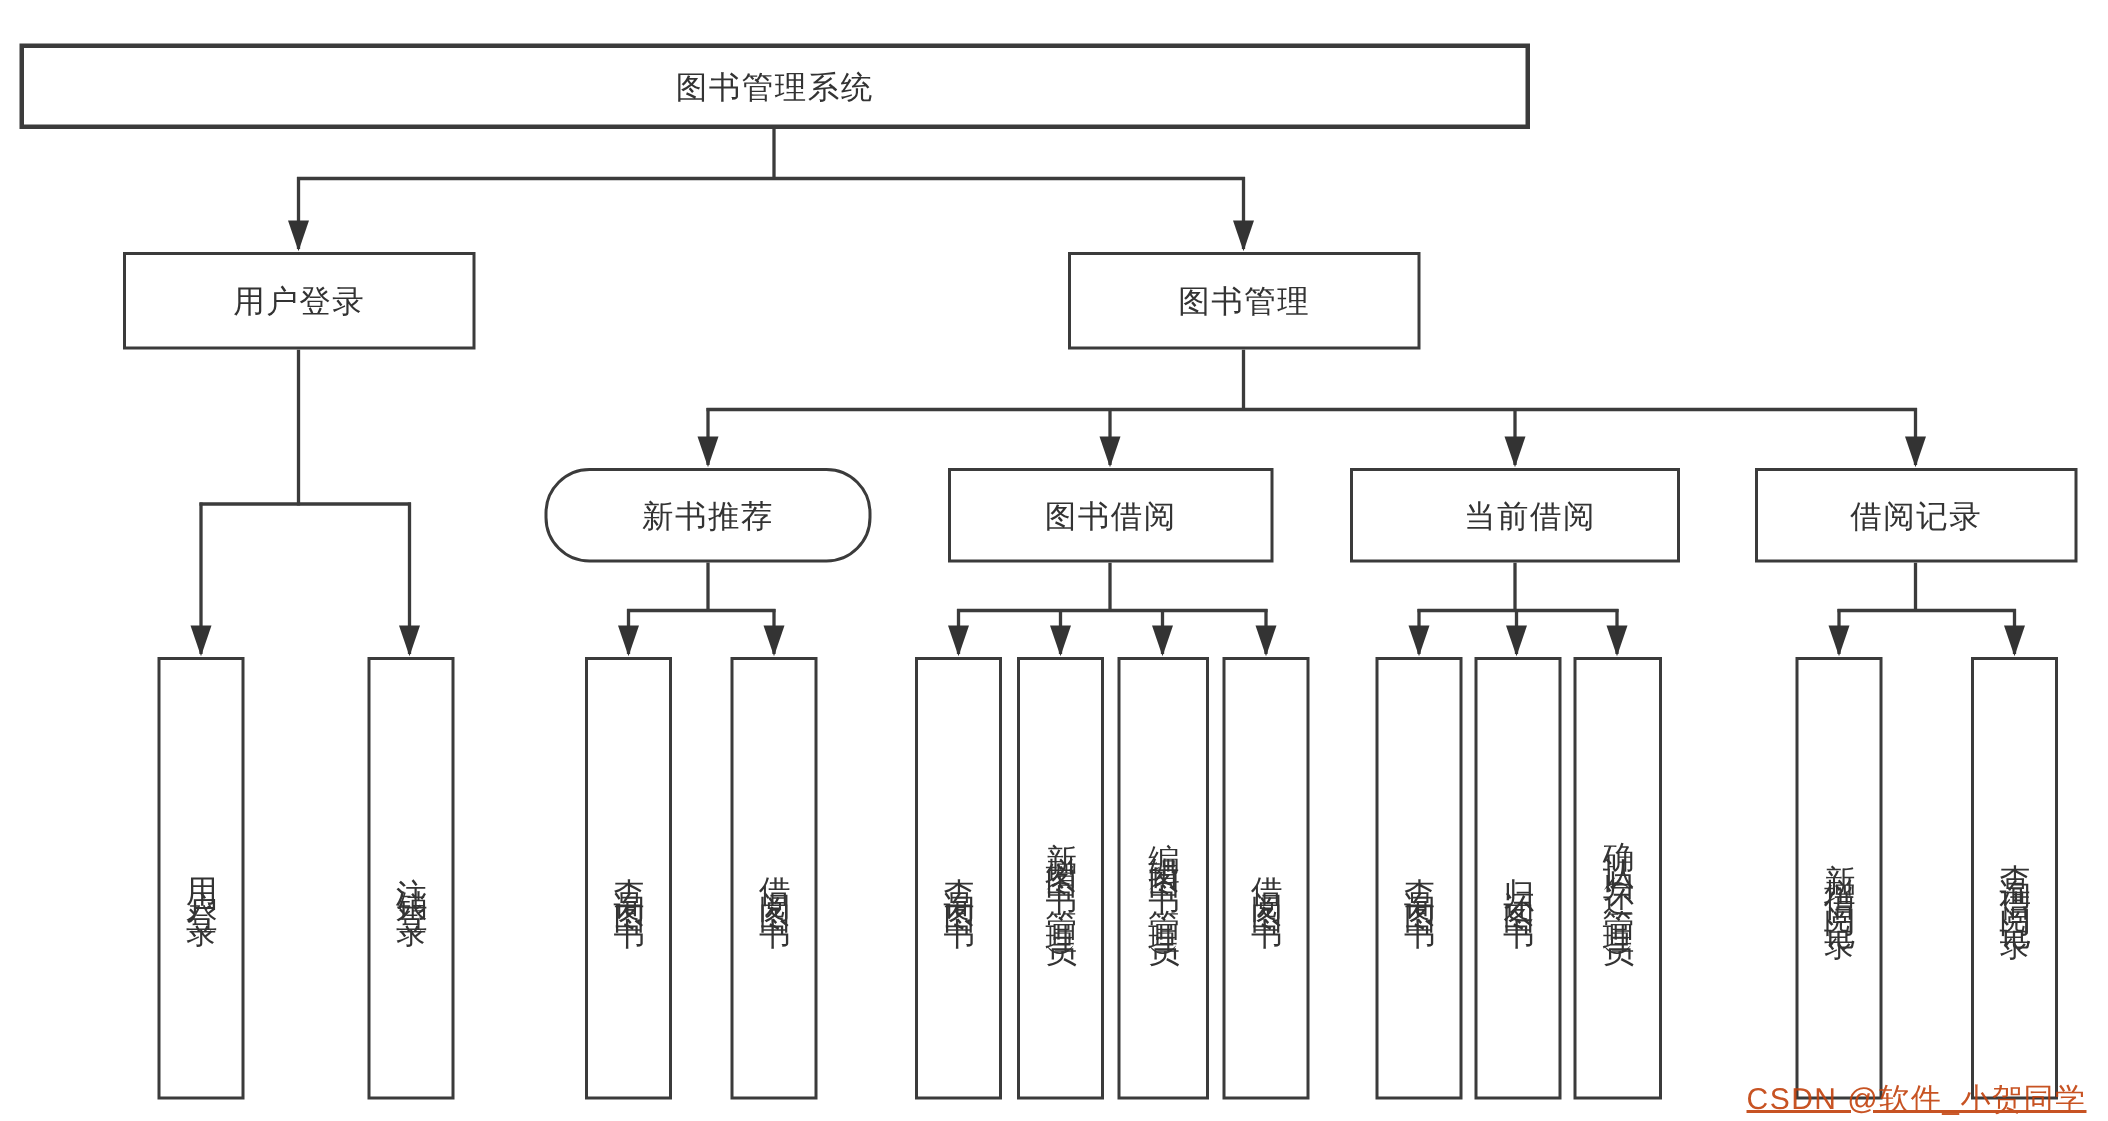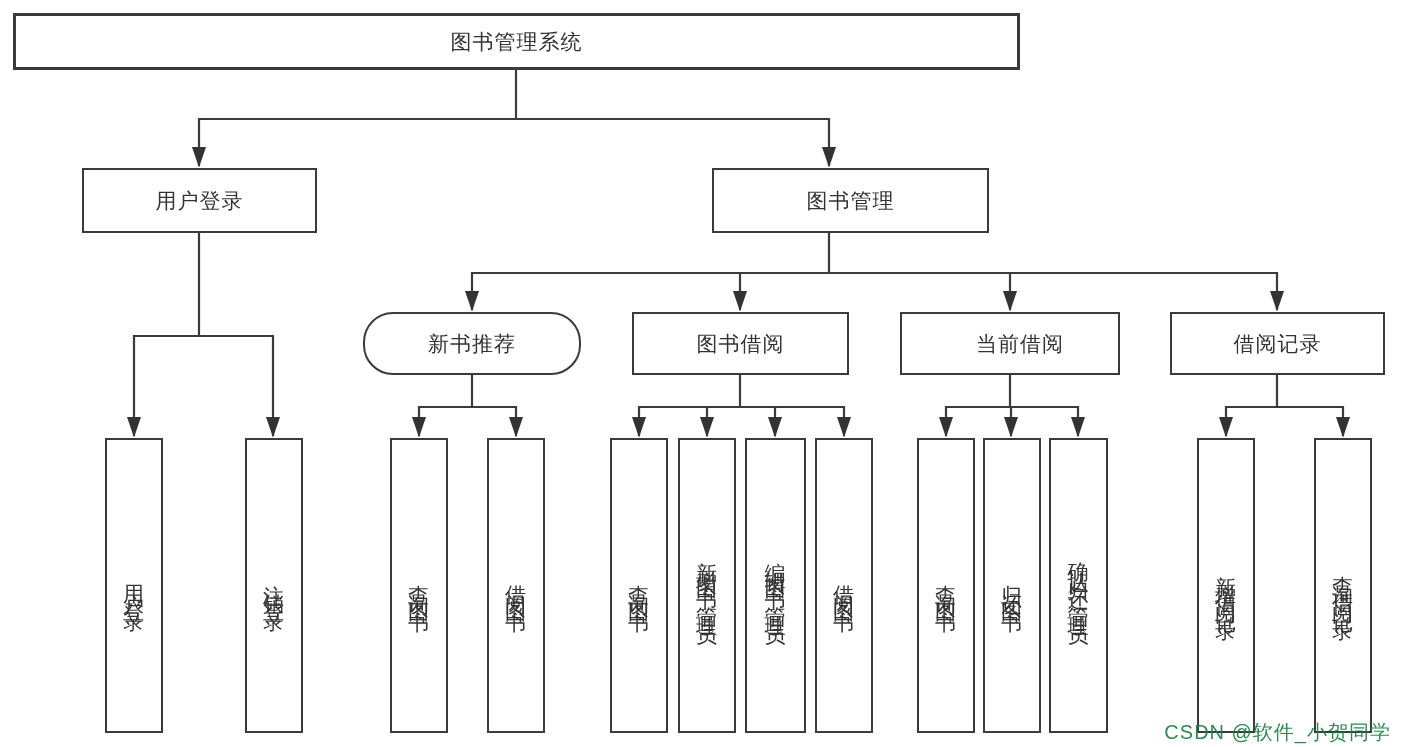--- a/index.html
+++ b/index.html
@@ -22,43 +22,45 @@
     z-index:2;
   }
   .h-box{
     font-size:21px;
     letter-spacing:1px;
     white-space:nowrap;
   }
   .root-box{
     border-width:3px;
     font-size:21px;
+    margin-top:16px;
   }
   .v-box{
     writing-mode:vertical-rl;
     text-orientation:mixed;
     font-size:21px;
     letter-spacing:9px;
     line-height:1;
   }
   #connectors{
     position:absolute;
     left:0;top:0;
     z-index:1;
   }
   #watermark{
     position:absolute;
     right:14px;
     top:719px;
     font-size:20px;
-    color:#15803d;
+    color:#c2410c;
     opacity:0.9;
     z-index:5;
     white-space:nowrap;
     letter-spacing:1px;
+    text-decoration:underline;
   }
 </style>
 </head>
 <body>
 
 <div id="stage">
 
   <svg id="connectors" width="1405" height="747" viewBox="0 0 1405 747" xmlns="http://www.w3.org/2000/svg">
     <defs>
       <marker id="arw" viewBox="0 0 22 15" refX="20" refY="7.5" markerWidth="22" markerHeight="15" markerUnits="userSpaceOnUse" orient="auto">
@@ -105,21 +107,21 @@
       <line x1="1277" y1="375" x2="1277" y2="408"></line>
       <line x1="1225" y1="407" x2="1344" y2="407"></line>
       <line x1="1226" y1="406" x2="1226" y2="436" marker-end="url(#arw)"></line>
       <line x1="1343" y1="406" x2="1343" y2="436" marker-end="url(#arw)"></line>
     </g>
   </svg>
 
   <div class="box h-box root-box" style="left:13px;top:13px;width:1007px;height:57px;">图书管理系统</div>
 
   <div class="box h-box" style="left:82px;top:168px;width:235px;height:65px;">用户登录</div>
-  <div class="box h-box" style="left:712px;top:168px;width:277px;height:65px;">图书管理</div>
+  <div class="box h-box" style="left:712px;top:168px;width:235px;height:65px;">图书管理</div>
 
   <div class="box h-box" style="left:363px;top:312px;width:218px;height:63px;border-radius:30px;">新书推荐</div>
   <div class="box h-box" style="left:632px;top:312px;width:217px;height:63px;">图书借阅</div>
   <div class="box h-box" style="left:900px;top:312px;width:220px;height:63px;padding-left:20px;">当前借阅</div>
   <div class="box h-box" style="left:1170px;top:312px;width:215px;height:63px;">借阅记录</div>
 
   <div class="box v-box" style="left:105px;top:438px;width:58px;height:295px;">用户登录</div>
   <div class="box v-box" style="left:245px;top:438px;width:58px;height:295px;">注销登录</div>
 
   <div class="box v-box" style="left:390px;top:438px;width:58px;height:295px;">查询图书</div>

